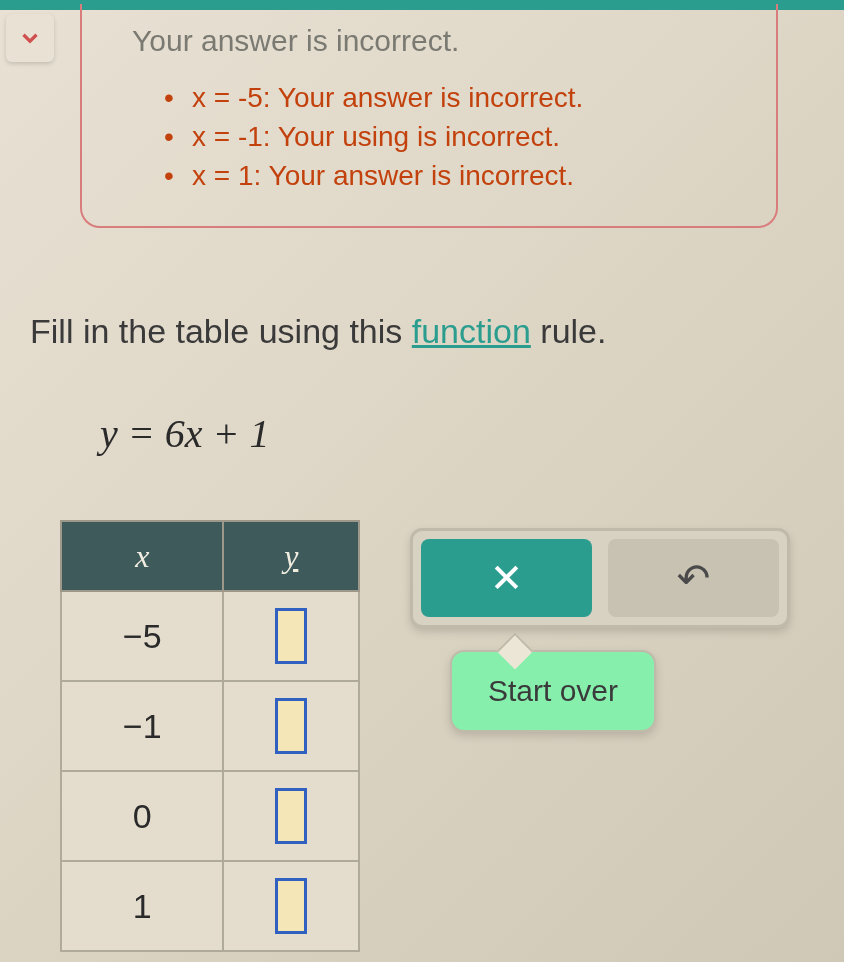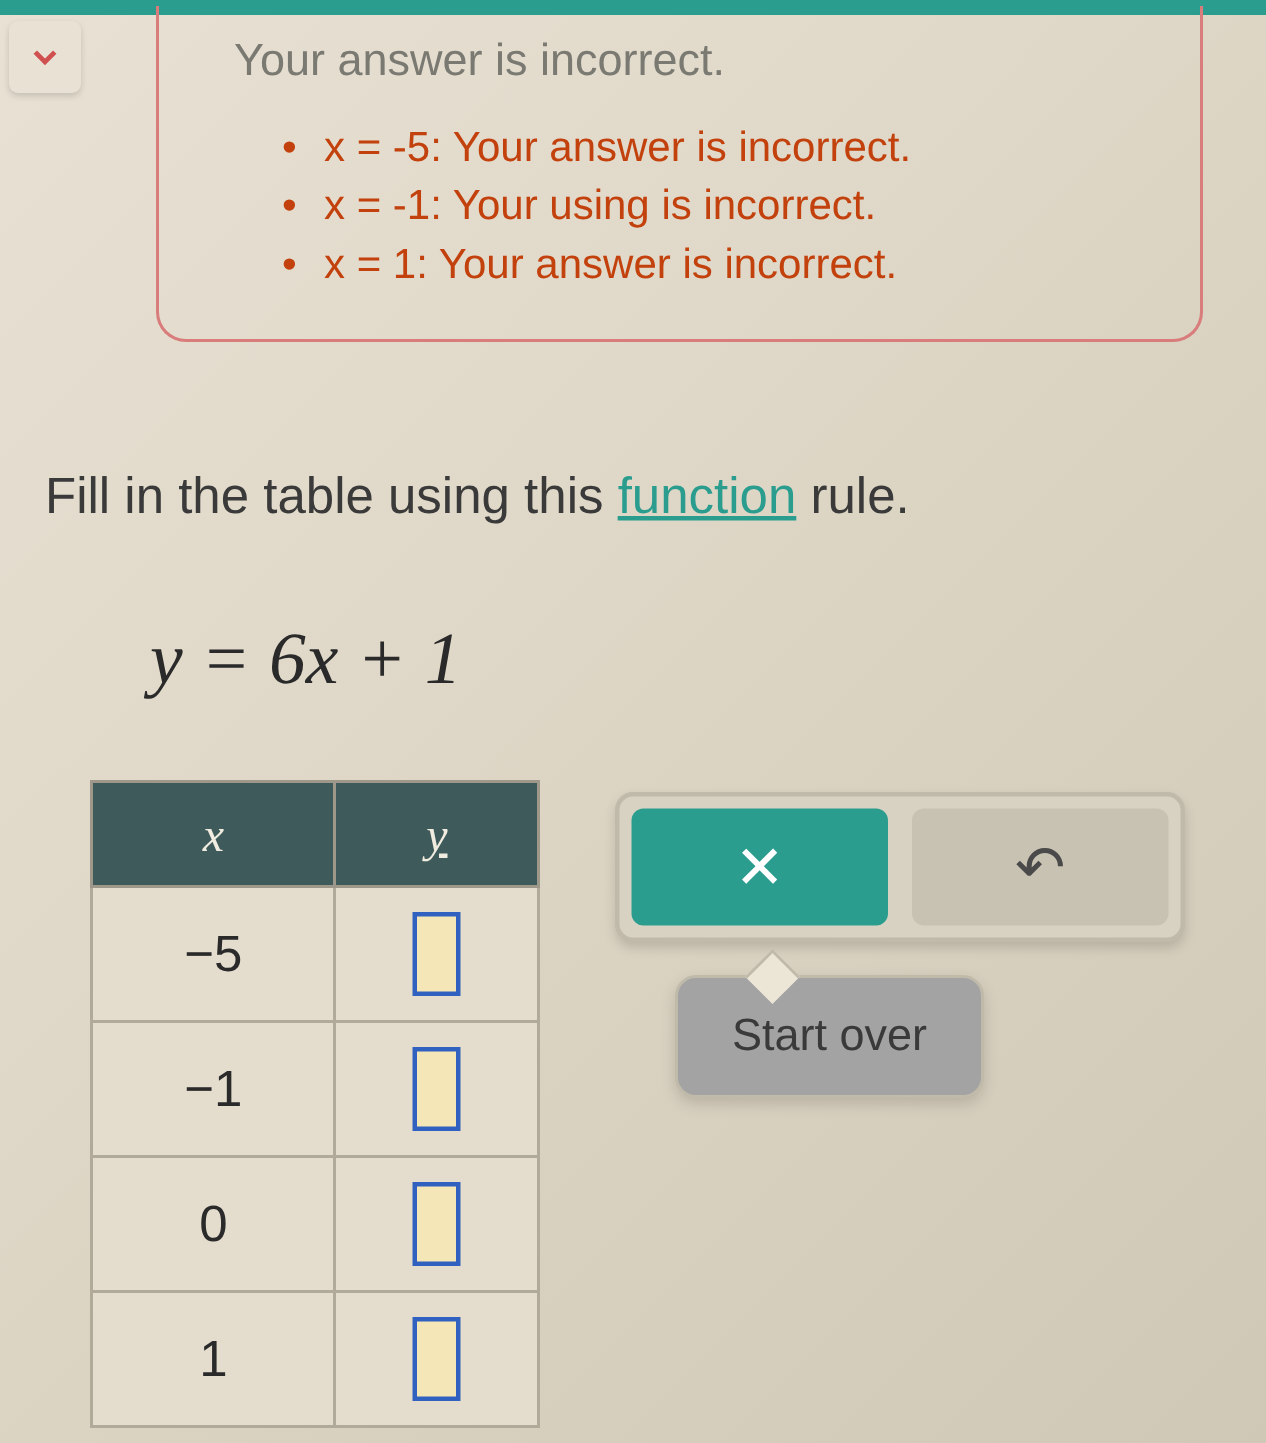--- a/index.html
+++ b/index.html
@@ -34,21 +34,20 @@
   .collapse-btn svg { width: 26px; height: 26px; }
   .feedback-box {
     position: absolute;
     top: 4px;
     left: 80px;
     width: 698px;
     border: 2px solid #d97c7c;
     border-top: none;
     border-radius: 0 0 20px 20px;
     padding: 20px 30px 30px 50px;
-    margin-left: 24px;
   }
   .feedback-title {
     font-size: 30px;
     color: #7a7a72;
     margin-bottom: 20px;
   }
   .feedback-list {
     list-style: none;
     padding-left: 60px;
   }
@@ -72,21 +71,21 @@
     color: #3a3a3a;
   }
   .func-link {
     color: #2a9d8f;
     text-decoration: underline;
   }
   .equation {
     position: absolute;
     top: 410px;
     left: 100px;
-    font-size: 49px;
+    font-size: 40px;
     font-style: italic;
     color: #2a2a2a;
     font-family: 'Times New Roman', serif;
   }
   .xy-table {
     position: absolute;
     top: 520px;
     left: 60px;
     border-collapse: collapse;
     width: 300px;
@@ -149,21 +148,21 @@
     display: flex;
     align-items: center;
     justify-content: center;
     color: #4a4a4a;
     font-size: 40px;
   }
   .tooltip {
     position: absolute;
     top: 650px;
     left: 450px;
-    background: #a3a3a3;
+    background: #86efac;
     border: 2px solid #c0baaa;
     border-radius: 14px;
     padding: 22px 36px;
     font-size: 30px;
     color: #3a3a3a;
     box-shadow: 0 4px 10px rgba(0,0,0,0.15);
   }
   .tooltip::before {
     content: "";
     position: absolute;

